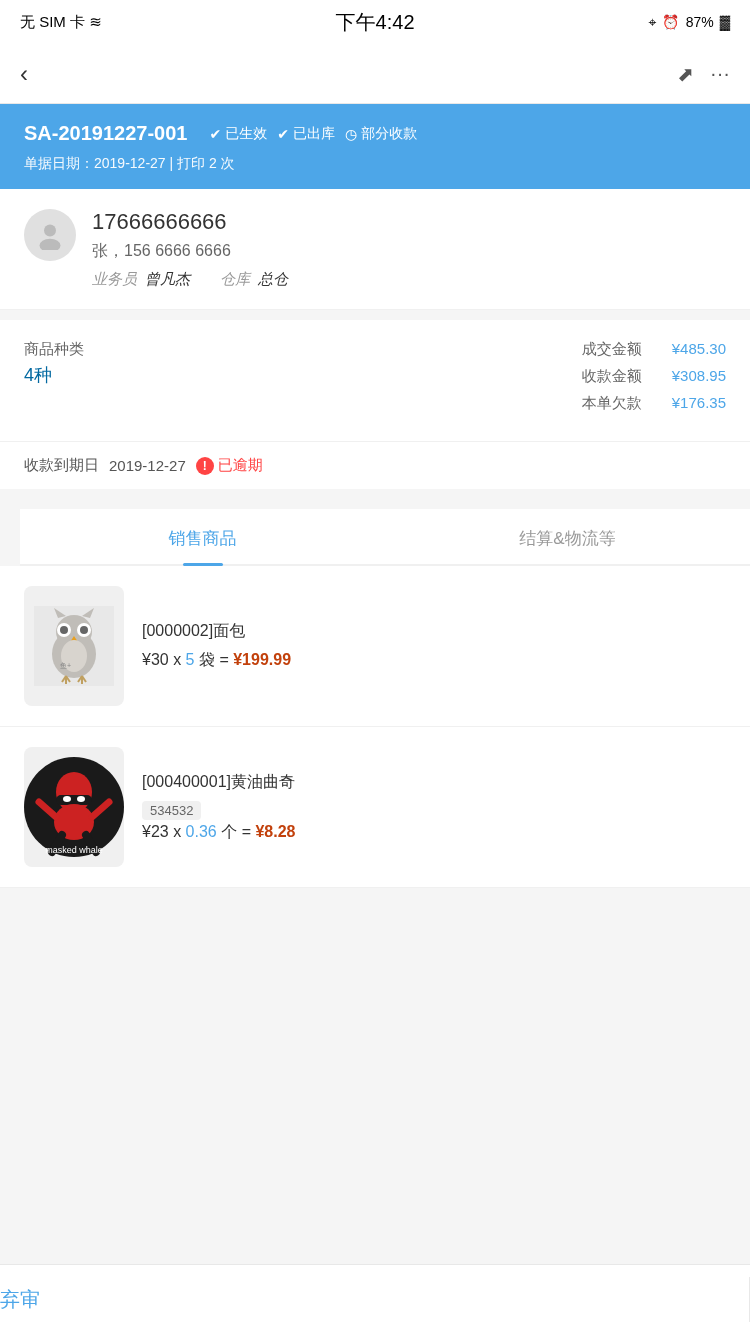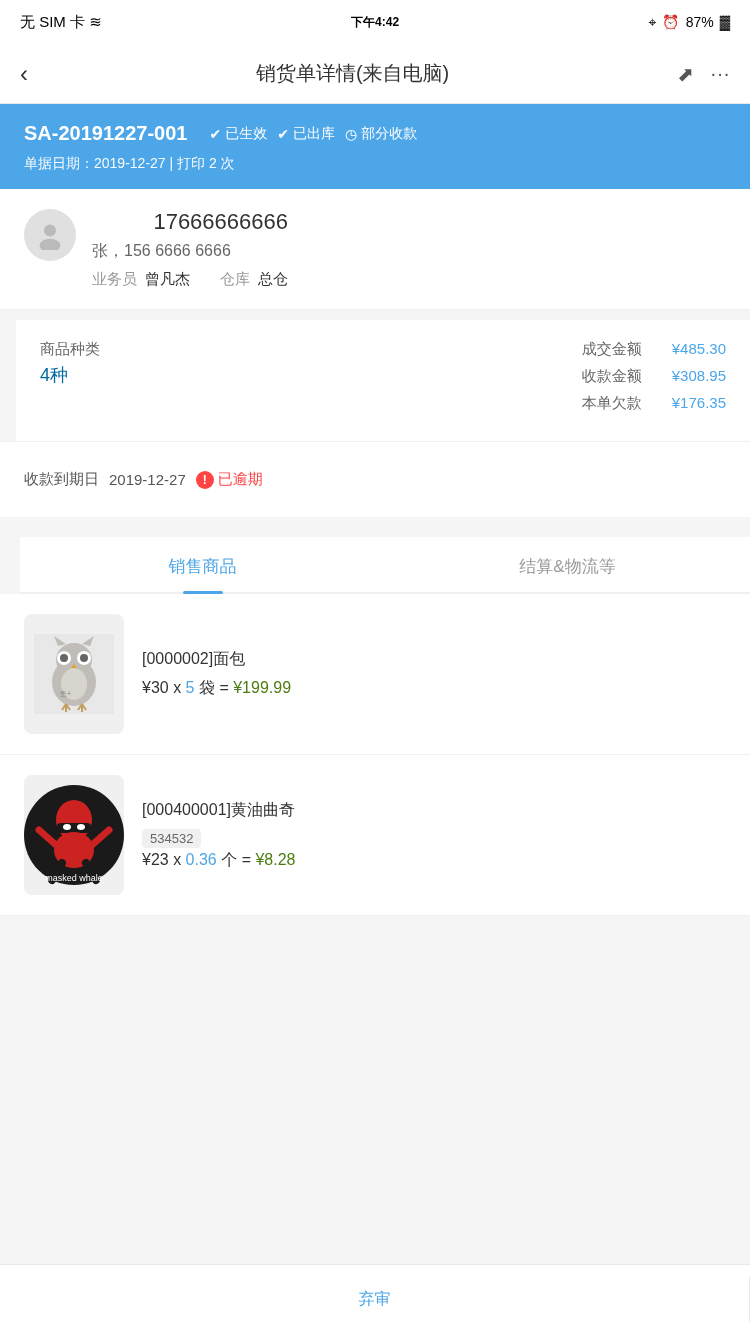--- a/index.html
+++ b/index.html
@@ -18,21 +18,21 @@
       background: #fff;
       height: 44px;
       display: flex;
       align-items: center;
       justify-content: space-between;
       padding: 12px 20px;
       font-size: 15px;
       font-weight: 500;
     }
     .status-left { display: flex; align-items: center; gap: 8px; }
-    .status-center { font-weight: 700; font-size: 12px; text-align: right; }
+    .status-center { font-weight: 400; font-size: 20px; text-align: right; }
     .status-right { display: flex; align-items: center; gap: 6px; font-size: 14px; }
 
     
     .nav-bar {
       background: #fff;
       height: 60px;
       display: flex;
       align-items: center;
       justify-content: space-between;
       padding: 0 20px;
@@ -92,66 +92,65 @@
       display: flex; align-items: center; justify-content: center;
       flex-shrink: 0;
     }
     .avatar svg { width: 30px; height: 30px; }
     .customer-info {}
     .customer-name {
       font-size: 22px;
       font-weight: 500;
       color: #333;
       margin-bottom: 6px;
-      text-align: right;
     }
     .customer-phone {
       font-size: 16px;
       color: #666;
       margin-bottom: 8px;
     }
     .customer-meta {
       display: flex;
       gap: 30px;
       font-size: 15px;
       color: #555;
+      font-style: italic;
     }
     .customer-meta-item { display: flex; gap: 8px; }
     .meta-label { color: #999; }
     .meta-value { color: #333; }
 
     
     .divider { height: 10px; background: #f5f5f5; }
 
     
     .summary-section {
       background: #fff;
       padding: 20px 24px;
       display: flex;
       justify-content: space-between;
       align-items: flex-start;
-      margin-left: 16px;
     }
     .summary-left { font-size: 15px; color: #666; }
     .summary-left-value { font-size: 18px; color: #0369a1; font-weight: 500; margin-top: 4px; }
     .summary-right { text-align: right; }
     .summary-row {
       display: flex;
       justify-content: space-between;
       gap: 30px;
       margin-bottom: 8px;
       font-size: 15px;
     }
     .summary-row-label { color: #666; }
     .summary-row-value { color: #4da6e8; font-weight: 500; }
 
     
     .due-section {
       background: #fff;
-      padding: 28px 24px;
+      padding: 14px 24px;
       display: flex;
       align-items: center;
       gap: 10px;
       font-size: 15px;
       color: #555;
       border-top: 1px solid #f0f0f0;
     }
     .overdue-badge {
       display: flex; align-items: center; gap: 4px;
       color: #ff4444;
@@ -223,39 +222,38 @@
       display: inline-block;
       background: #f0f0f0;
       color: #666;
       font-size: 13px;
       padding: 2px 8px;
       border-radius: 4px;
       margin-bottom: 2px;
     }
     .product-price { font-size: 16px; color: #333; }
     .product-price .highlight { color: #4da6e8; }
-    .product-price .total { color: #4d7c0f; font-weight: normal; }
+    .product-price .total { color: #c2410c; font-weight: bold; }
 
     
     .action-bar {
       position: fixed;
       bottom: 0;
       left: 0;
       width: 750px;
       height: 70px;
       background: #fff;
       border-top: 1px solid #e8e8e8;
       display: flex;
     }
     .action-btn {
       flex: 1;
       display: flex;
       align-items: center;
-      justify-content: center;
-      font-size: 16px;
+      font-size: 20px;
       cursor: pointer;
     }
     .action-btn.cancel { color: #4da6e8; }
     .action-btn.confirm { color: #4da6e8; }
     .action-divider {
       width: 1px;
       background: #e8e8e8;
       margin: 12px 0;
     }
   </style>
@@ -270,21 +268,20 @@
   <div class="status-right">
     <span>⌖</span>
     <span>⏰</span>
     <span>87%</span>
     <span>▓</span>
   </div>
 </div>
 
 <div class="nav-bar">
   <div class="nav-back">‹</div>
-  <div class="nav-title">销货单详情(来自电脑)</div>
   <div class="nav-actions">
     <span class="nav-icon">⬈</span>
     <span class="nav-icon">···</span>
   </div>
 </div>
 
 <div class="order-header">
   <div class="order-header-row1">
     <span class="order-id">SA-20191227-001</span>
     <div class="status-badges">

